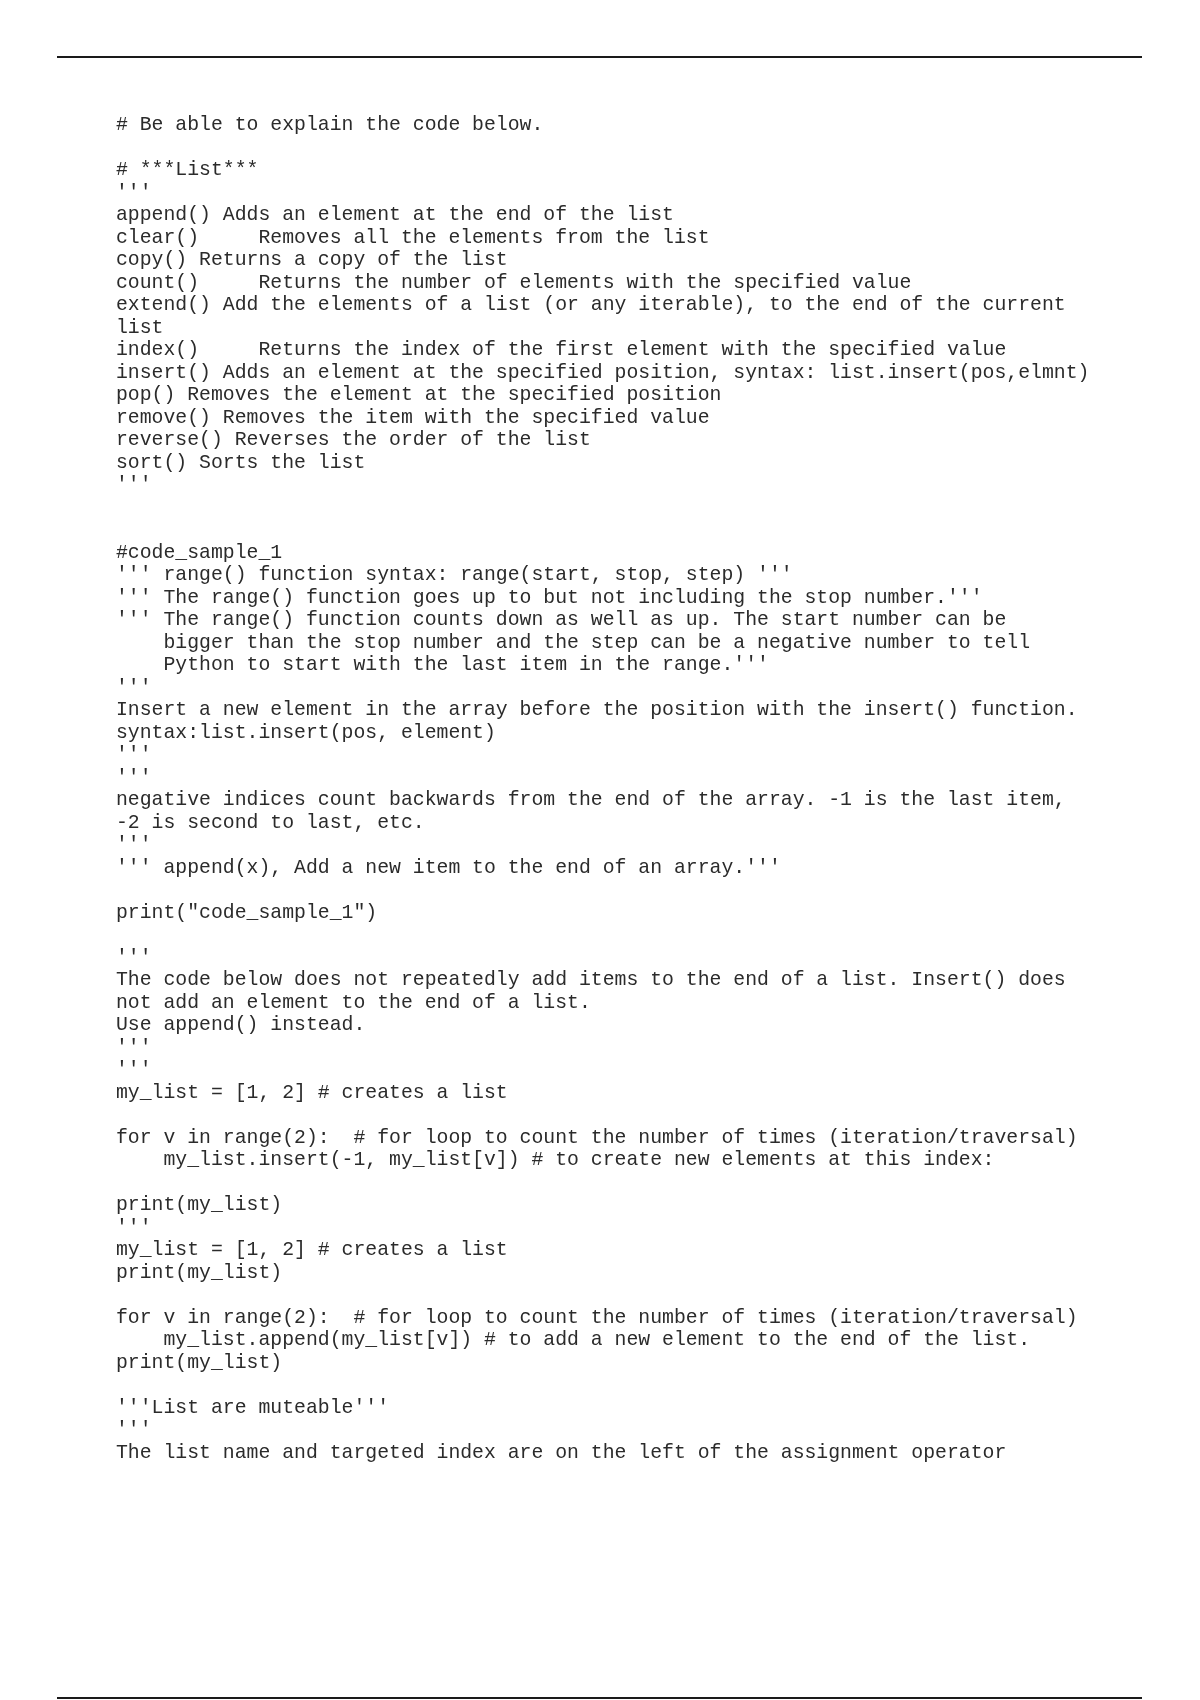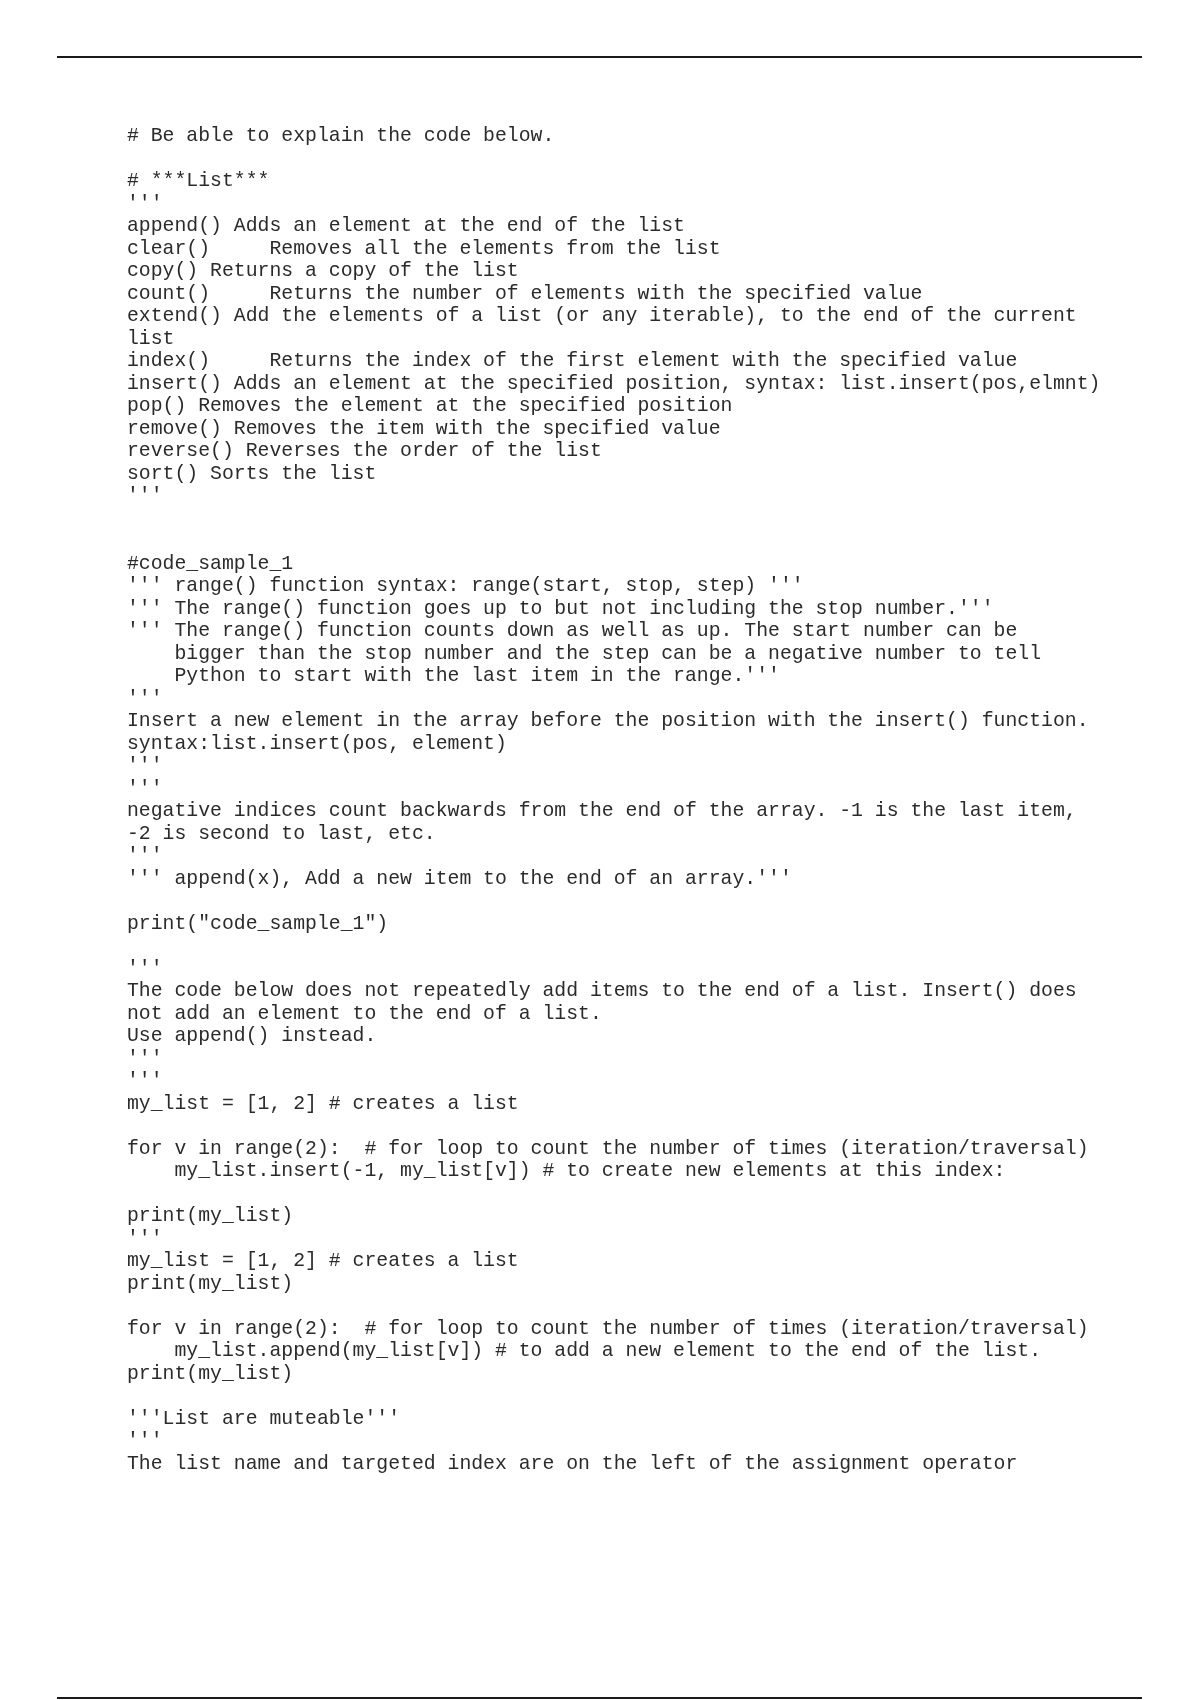--- a/index.html
+++ b/index.html
@@ -19,21 +19,21 @@
       width: 1085px;
       height: 2px;
       background: #1a1a1a;
     }
     .rule.top { top: 56px; }
     .rule.bottom { top: 1697px; }
     .page-text {
       position: absolute;
       left: 115px;
       top: 113px;
-      margin: 12px;
+      margin: 1px;
       font-family: "Liberation Mono", "DejaVu Sans Mono", monospace;
       font-size: 19.8px;
       line-height: 22.5px;
       color: #2b2b2b;
       white-space: pre;
     }
     .line {
       display: block;
       height: 22.5px;
     }

